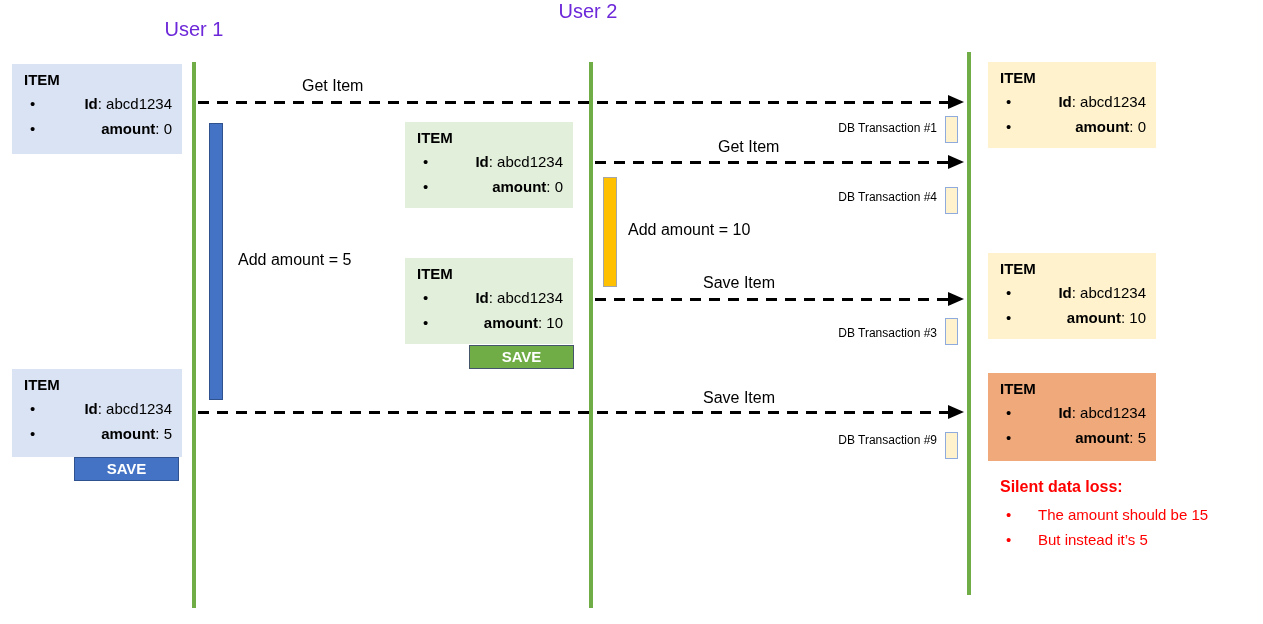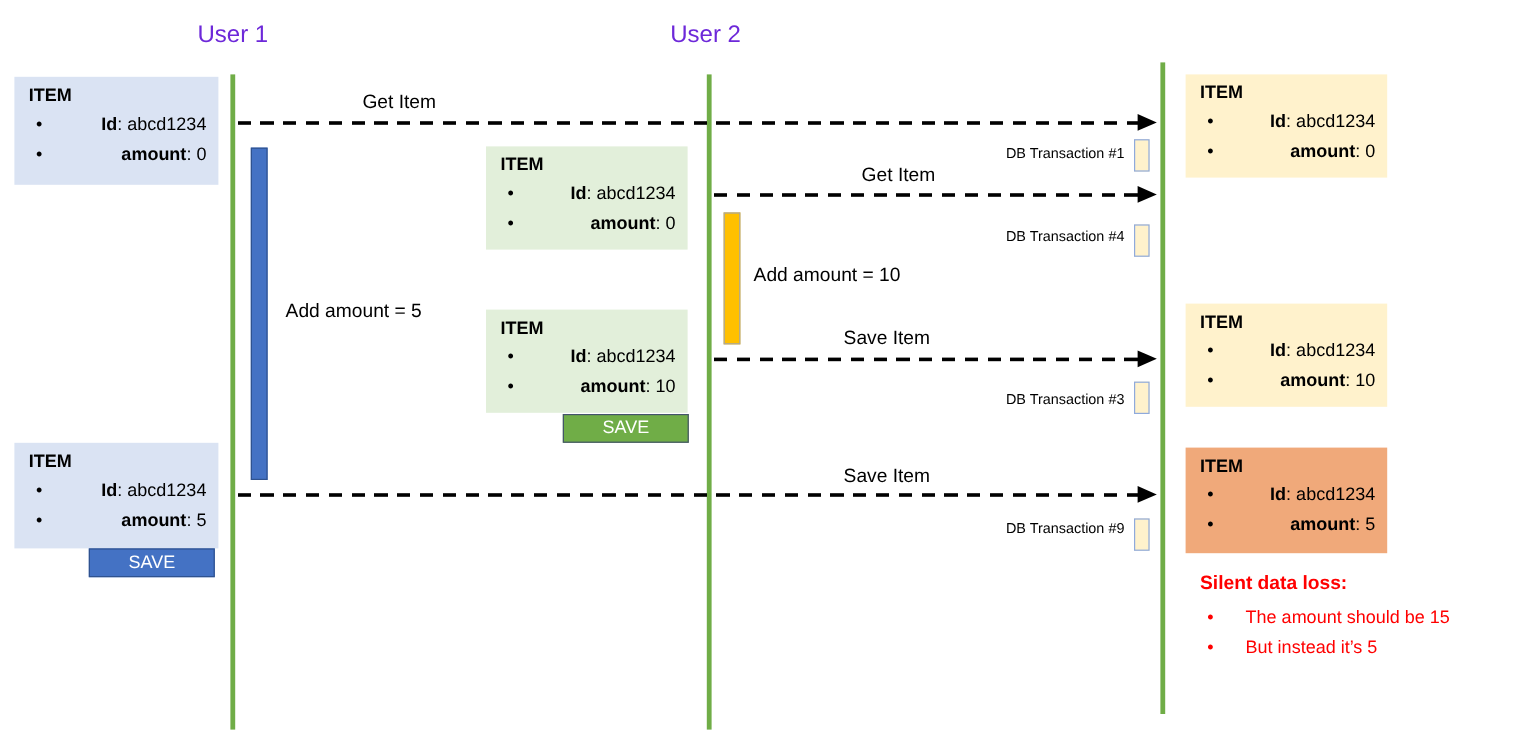--- a/index.html
+++ b/index.html
@@ -29,37 +29,37 @@
   .arrow-head { position:absolute; width:0; height:0;
     border-left:16px solid #000; border-top:7px solid transparent; border-bottom:7px solid transparent; }
   .arrow-label { position:absolute; font-size:16px; color:#000; white-space:nowrap; }
 
   .action-label { position:absolute; font-size:16px; color:#000; white-space:nowrap; }
 
   .txn-label { position:absolute; width:140px; text-align:right; font-size:12px; color:#000000; white-space:nowrap; }
   .txn-rect  { position:absolute; width:13px; height:27px; background:#FFF2CC; border:1px solid #8FAADC; }
 
   .save-btn { position:absolute; width:105px; height:24px; text-align:center;
-    font-size:15px; font-weight:normal; color:#fff; line-height:22px; cursor:default; }
+    font-size:15px; font-weight:bold; color:#fff; line-height:22px; cursor:default; }
   .save-btn.green { background:#70AD47; border:1px solid #44546A; }
   .save-btn.blue  { background:#4472C4; border:1px solid #2F528F; }
 
   .note { position:absolute; color:#FF0000; font-size:15px; width:270px; }
   .note-title { font-weight:bold; font-size:16px; margin-bottom:6px; }
   .note ul { list-style:none; }
   .note li { position:relative; padding-left:38px; line-height:25px; }
   .note li::before { content:"\2022"; position:absolute; left:6px; }
 </style>
 </head>
 <body>
 
 <div class="canvas">
 
   <div class="lane-title" style="left:94px; top:18px;">User 1</div>
-  <div class="lane-title" style="left:488px; top:18px;">User 2</div>
+  <div class="lane-title" style="left:488px; top:0;">User 2</div>
 
   <div class="lifeline" style="left:192px; top:62px; height:546px;"></div>
   <div class="lifeline" style="left:589px; top:62px; height:546px;"></div>
   <div class="lifeline" style="left:967px; top:52px; height:543px;"></div>
 
   <div class="bar blue" style="left:209px; top:123px; height:277px;"></div>
   <div class="bar orange" style="left:603px; top:177px; height:110px;"></div>
 
   <div class="arrow-label" style="left:302px; top:77px;">Get Item</div>
   <div class="arrow-line" style="left:198px; top:101px; width:752px;"></div>

